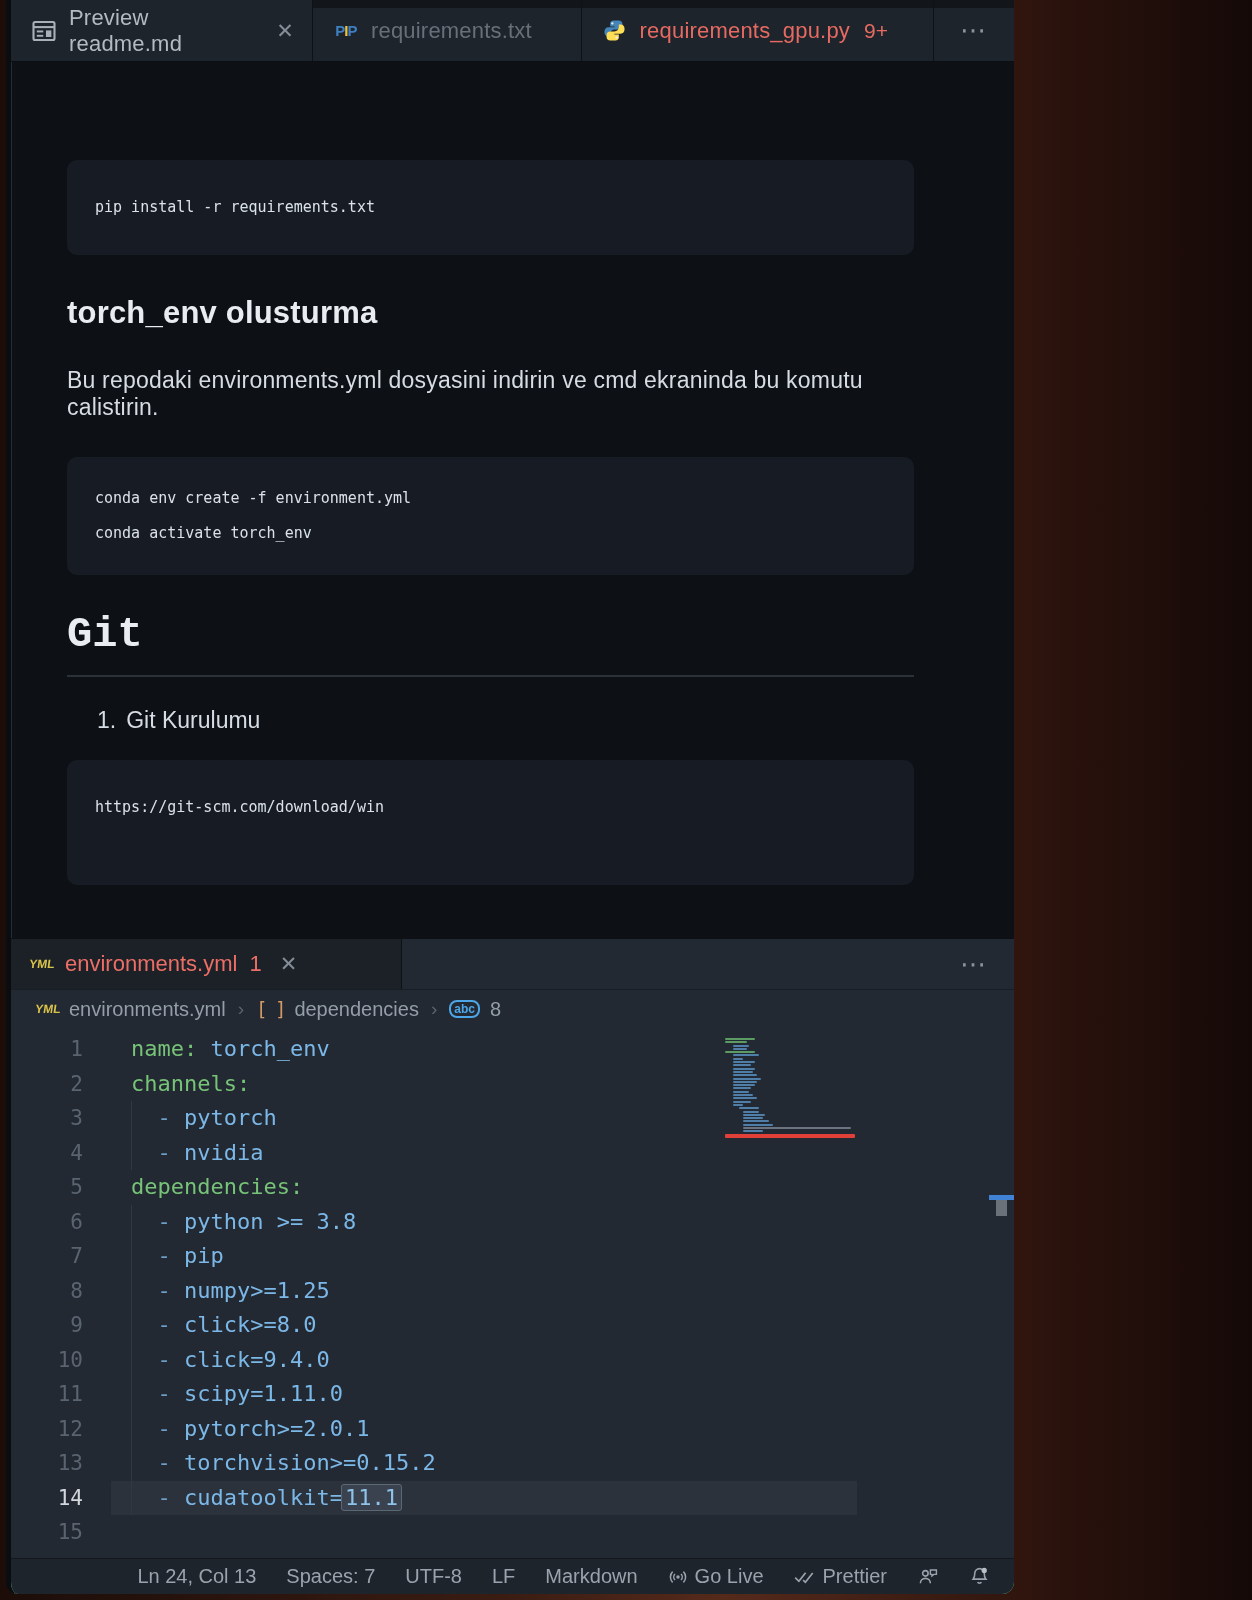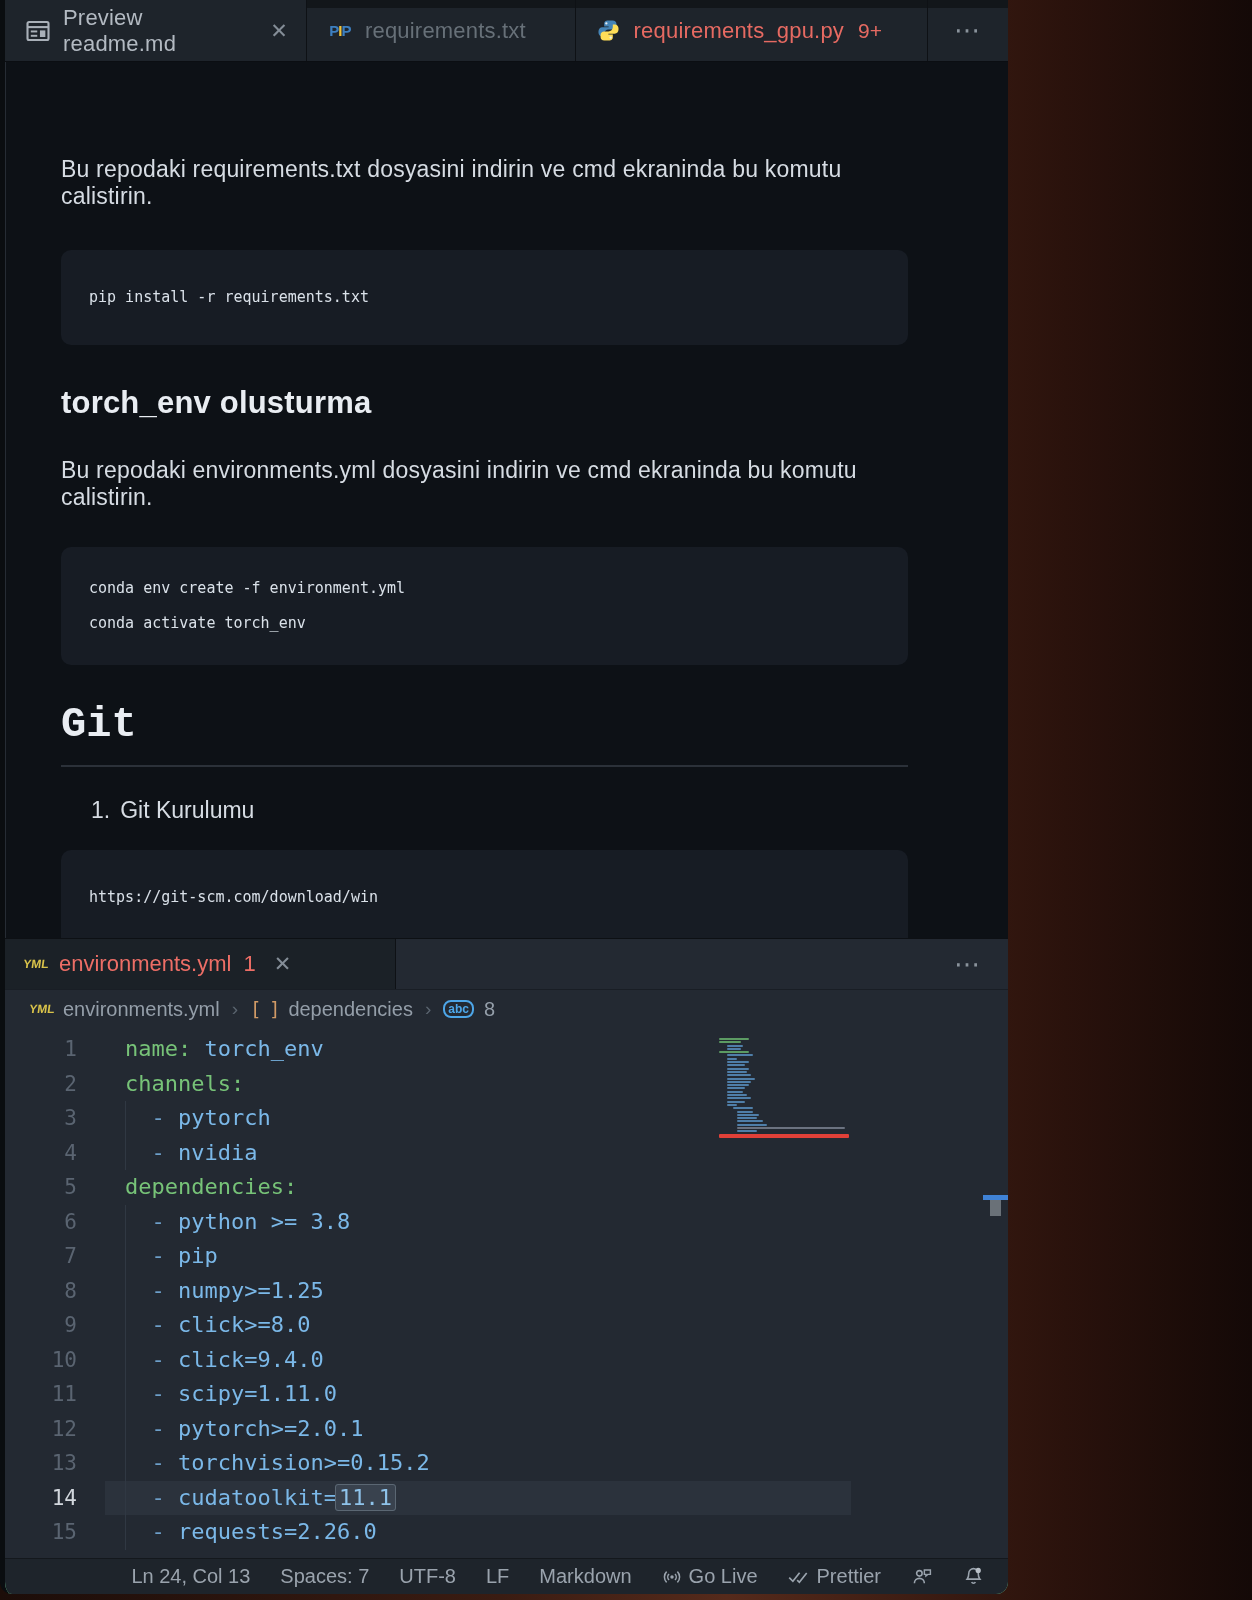--- a/index.html
+++ b/index.html
@@ -7,20 +7,21 @@
   body {
     font-family:"Liberation Sans", sans-serif;
     background:linear-gradient(90deg,#1c0d09 0%, #3a1c12 40%, #552a1b 58%, #2a120c 85%, #140907 100%);
     overflow:hidden;
   }
   .app {
     position:relative; width:1008px; height:1594px;
     background:#86efac; overflow:hidden;
     border-radius:0 0 12px 12px;
     border-left:5px solid #0a0d10;
+    margin-left:6px;
   }
 
   
   .tabbar1 {
     height:62px; display:flex; align-items:stretch;
     background:linear-gradient(#12161a 0 8px, #1e242b 8px);
     border-bottom:1px solid #0b0e12;
   }
   .tab { display:flex; align-items:center; gap:12px; padding:0 18px 0 20px;
          border-right:1px solid #0e1115; position:relative; cursor:pointer; }
@@ -151,21 +152,20 @@
           <circle cx="9.5" cy="12.9" r="0.8" fill="#e8eef4"></circle>
         </svg>
       </span>
       <span class="label">requirements_gpu.py</span>
       <span class="badge">9+</span>
     </div>
     <div class="bar-overflow">⋯</div>
   </div>
 
   <div class="preview">
-    <p>Bu repodaki requirements.txt dosyasini indirin ve cmd ekraninda bu komutu calistirin.</p>
     <div class="codeblock">pip install -r requirements.txt</div>
 
     <h2 class="h2b">torch_env olusturma</h2>
     <p>Bu repodaki environments.yml dosyasini indirin ve cmd ekraninda bu komutu calistirin.</p>
     <div class="codeblock two">conda env create -f environment.yml
 conda activate torch_env</div>
 
     <h1>Git</h1>
     <div class="hr"></div>
     <div class="olist">
@@ -249,21 +249,20 @@
         <div class="code-line">
           <span class="ln">13</span>
           <span class="code"><span class="guide"></span><span class="tk-w">  </span><span class="tk-d">- </span><span class="tk-v">torchvision&gt;=0.15.2</span></span>
         </div>
         <div class="code-line current">
           <span class="ln">14</span>
           <span class="code"><span class="guide"></span><span class="tk-w">  </span><span class="tk-d">- </span><span class="tk-v">cudatoolkit=</span><span class="tk-sel">11.1</span></span>
         </div>
         <div class="code-line">
           <span class="ln">15</span>
-          <span class="code"><span class="guide"></span><span class="tk-w">  </span><span class="tk-d">- </span><span class="tk-v">requests=2.26.0</span></span>
         </div>
       </div>
     <div class="minimap" id="minimap">
         <div class="mm-row mm-g" style="width: 30px; margin-left: 0px;"></div>
         <div class="mm-row mm-g" style="width: 22px; margin-left: 0px;"></div>
         <div class="mm-row mm-b" style="width: 16px; margin-left: 8px;"></div>
         <div class="mm-row mm-b" style="width: 14px; margin-left: 8px;"></div>
         <div class="mm-row mm-g" style="width: 30px; margin-left: 0px;"></div>
         <div class="mm-row mm-b" style="width: 26px; margin-left: 8px;"></div>
         <div class="mm-row mm-b" style="width: 10px; margin-left: 8px;"></div>

